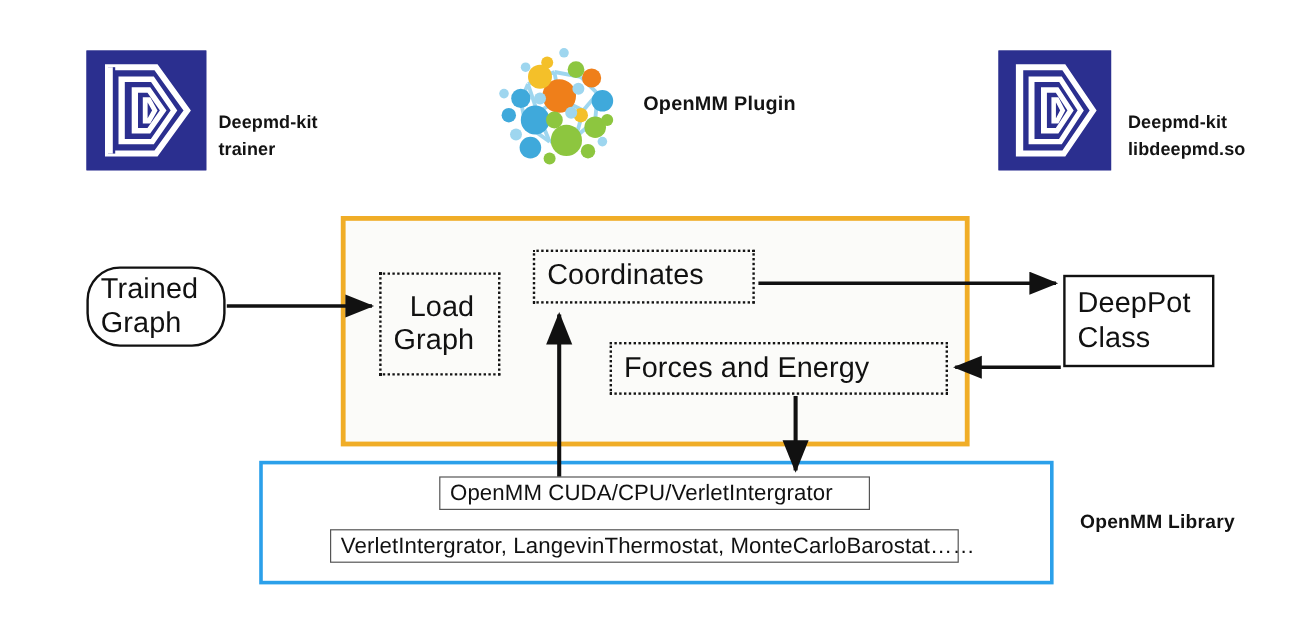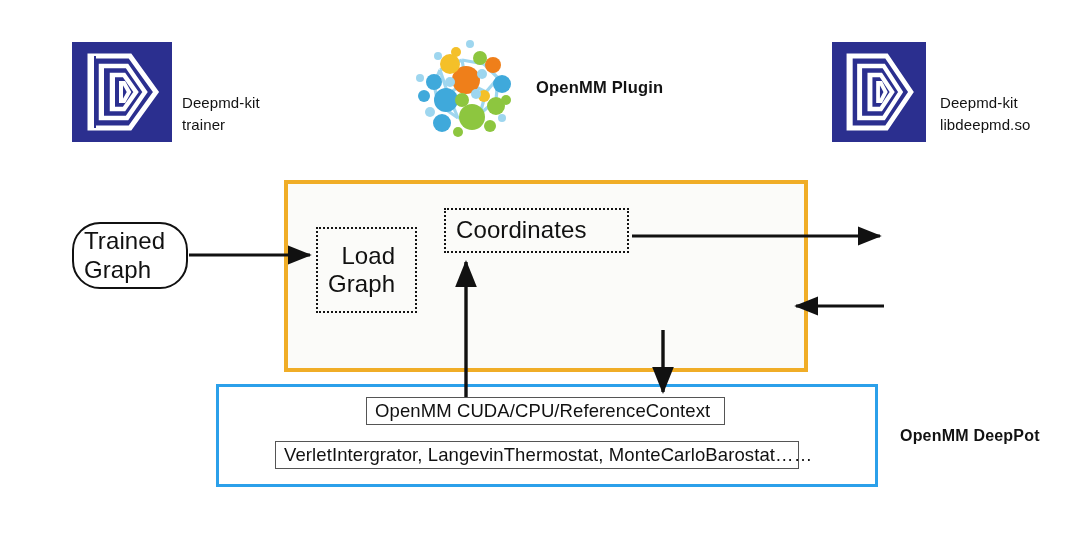--- a/index.html
+++ b/index.html
@@ -25,21 +25,21 @@
   
   .logo-box {
     position: absolute;
     background: #2b2f8f;
     display: block;
   }
   .logo-box svg { display: block; }
 
   .logo-caption {
     position: absolute;
-    font-weight: normal;
+    font-weight: bold;
     font-size: 15px;
     line-height: 1.45;
     color: #131313;
     letter-spacing: 0.1px;
     white-space: pre-line;
   }
   .logo-caption .l2 { display: block; }
 
   .openmm-caption {
     position: absolute;
@@ -219,40 +219,47 @@
   </div>
   <div class="logo-caption" style="left:940px; top:70px;">
     <span>Deepmd-kit</span>
     <span class="l2">libdeepmd.so</span>
   </div>
 
   <div class="orange-container" style="left:284px; top:180px; width:524px; height:192px;"></div>
 
   <div class="blue-container" style="left:216px; top:384px; width:662px; height:103px;"></div>
 
-  <div class="openmm-lib-label" style="left:900px; top:427px;">OpenMM DeepPot</div>
+  <div class="openmm-lib-label" style="left:900px; top:427px;">OpenMM Library</div>
 
   <div class="node solid" style="left:72px; top:222px; width:116px; height:67px;border-radius:28px;">
     <span class="node-label pad-l">Trained
 Graph</span>
   </div>
 
   <div class="node dotted" style="left:316px; top:227px; width:101px; height:86px;text-align:right;">
     <span class="node-label pad-l">Load
 Graph</span>
   </div>
 
   <div class="node dotted" style="left:444px; top:208px; width:185px; height:45px;">
     <span class="node-label pad-l">Coordinates</span>
   </div>
 
-
+  <div class="node dotted" style="left:508px; top:285px; width:282px; height:44px;">
+    <span class="node-label pad-l">Forces and Energy</span>
+  </div>
+
+  <div class="node solid" style="left:886px; top:229px; width:126px; height:77px;">
+    <span class="node-label pad-l">DeepPot
+Class</span>
+  </div>
 
   <div class="node thin" style="left:366px; top:397px; width:359px; height:28px;">
-    <span class="node-label small pad-l-sm">OpenMM CUDA/CPU/ReferenceContext</span>
+    <span class="node-label small pad-l-sm">OpenMM CUDA/CPU/VerletIntergrator</span>
   </div>
 
   <div class="node thin" style="left:275px; top:441px; width:524px; height:28px;">
     <span class="node-label small pad-l-sm">VerletIntergrator, LangevinThermostat, MonteCarloBarostat……</span>
   </div>
 
   <svg class="arrow-layer" viewBox="0 0 1080 536" aria-hidden="true">
     <defs>
       <marker id="ah" markerWidth="9" markerHeight="9" refX="7.4" refY="3.2" orient="auto" markerUnits="strokeWidth">
         <path d="M0,0 L8,3.2 L0,6.4 z" fill="#111111"></path>

